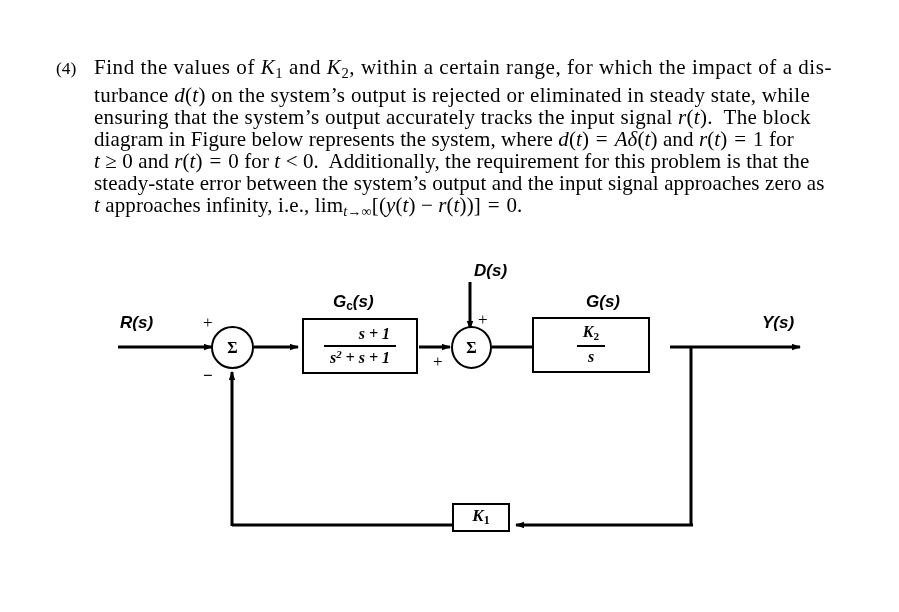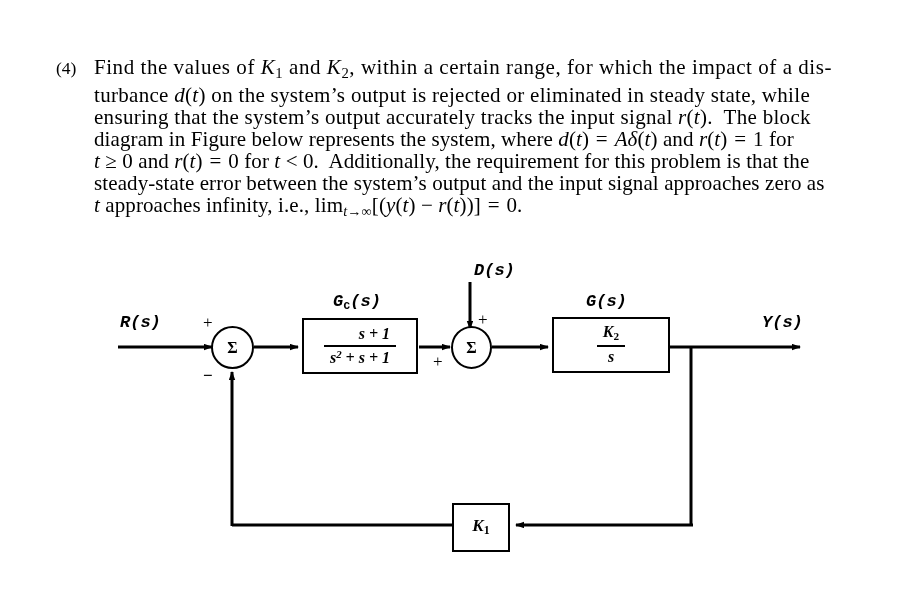--- a/index.html
+++ b/index.html
@@ -65,21 +65,21 @@
     top: 0;
     width: 899px;
     height: 612px;
   }
   .diag-label {
     position: absolute;
     font-style: italic;
     font-weight: bold;
     font-size: 17px;
     white-space: nowrap;
-    font-family: Liberation Mono, monospace;
+    font-family: Liberation Sans, sans-serif;
   }
   .sign-label {
     position: absolute;
     font-size: 17px;
     font-family: "Liberation Serif", serif;
     font-weight: normal;
     line-height: 1;
   }
 
   
@@ -224,25 +224,25 @@
     </span>
   </div>
 
   <div class="sum-node" style="left:451px; top:326px; width:41px; height:43px;">
     <span>Σ</span>
   </div>
   <div class="sign-label" style="left:478px; top:311px;">+</div>
   <div class="sign-label" style="left:433px; top:353px;">+</div>
 
   <div class="diag-label" style="left:586px; top:292px;">G(s)</div>
-  <div class="tf-block" style="left:552px; top:317px; width:118px; height:56px;">
+  <div class="tf-block" style="left:532px; top:317px; width:118px; height:56px;">
     <span class="frac">
       <span class="num"><span>K</span><span class="sub">2</span></span>
       <span class="bar"></span>
       <span class="den">s</span>
     </span>
   </div>
 
-  <div class="tf-block" style="left:452px; top:503px; width:58px; height:49px; border-width:2px;">
+  <div class="tf-block" style="left:452px; top:503px; width:58px; height:29px; border-width:2px;">
     <span class="gain-txt"><span>K</span><span class="sub">1</span></span>
   </div>
 
 </div>
 
 </body></html>

